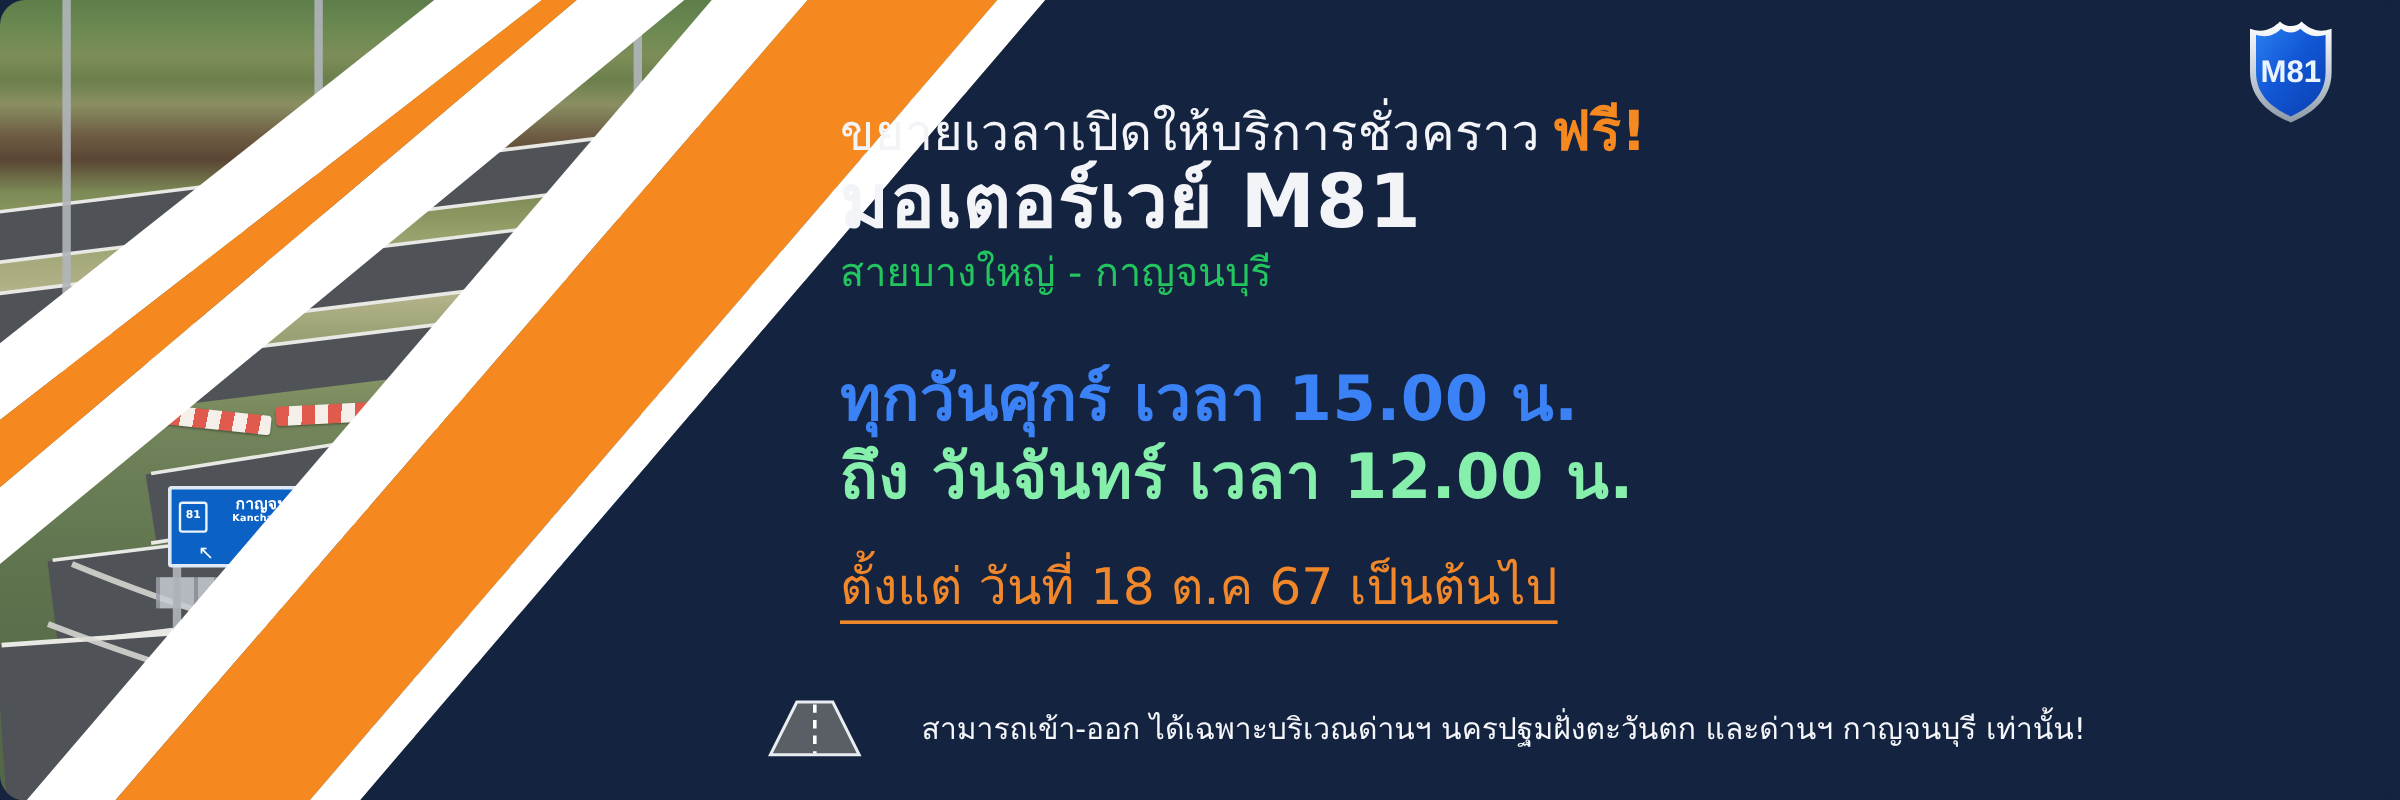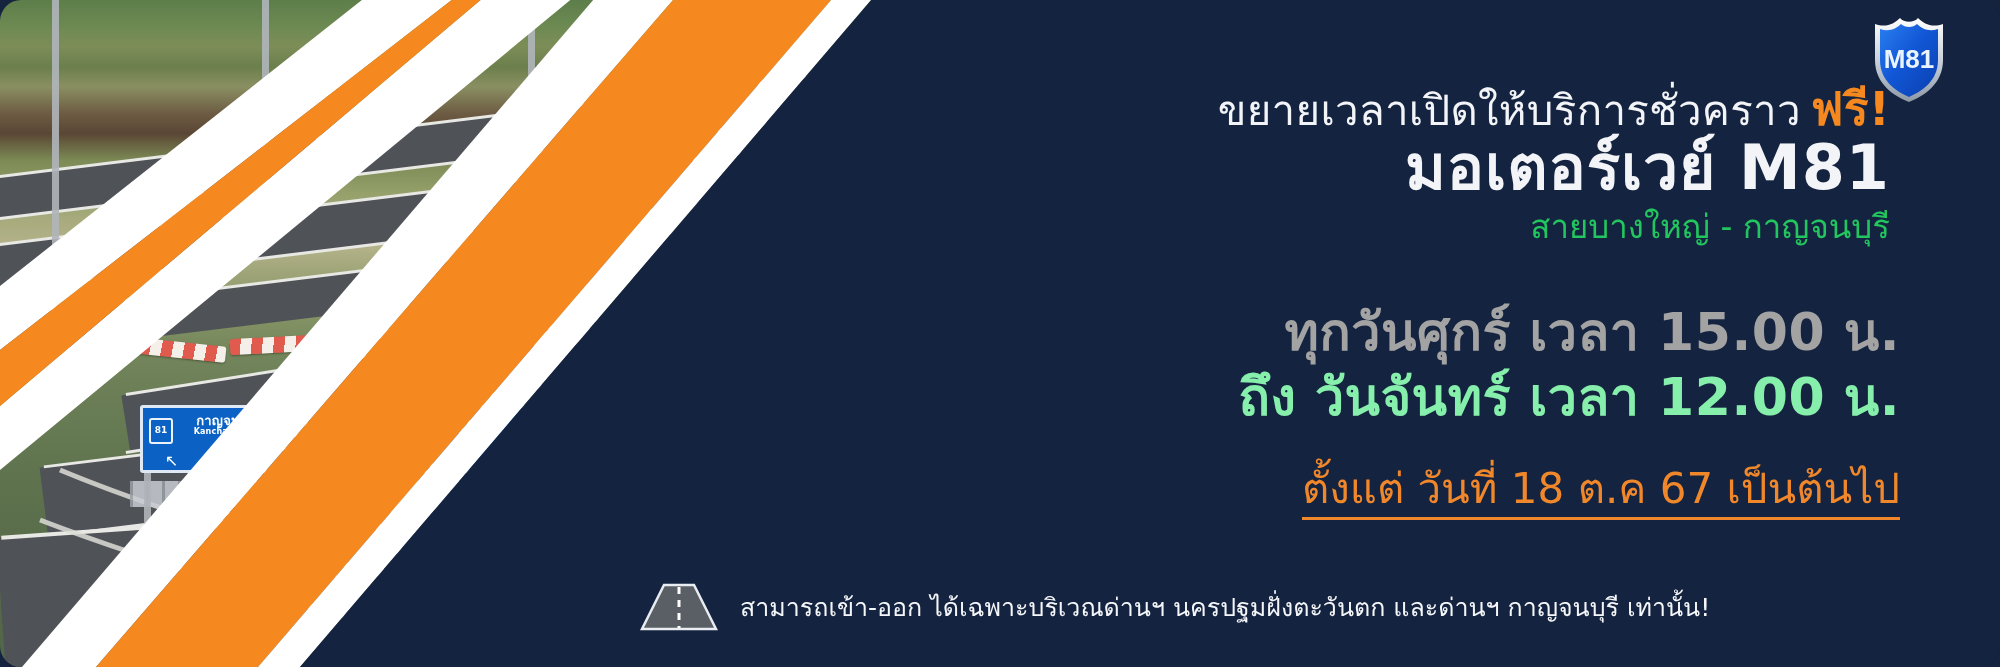--- a/index.html
+++ b/index.html
@@ -41,21 +41,21 @@
   
   .navy{
     position:absolute;top:0;right:0;width:1240px;height:667px;
     background:#14233f;
     clip-path:polygon(100% 0,100% 100%,0 100%,78% 0);
   }
 
   
   .content{
     position:absolute;right:40px;top:0;width:1260px;height:640px;
-    text-align:right;
+    text-align:left;
     color:#fff;
   }
 
   .line-1{
     position:absolute;left:0;right:70px;top:72px;
     font-size:42px;font-weight:400;letter-spacing:.3px;
     color:#f2f4f8;white-space:nowrap;
   }
   .free{
     color:#f5891f;font-weight:700;font-size:46px;
@@ -68,21 +68,21 @@
   }
   .line-3{
     position:absolute;left:0;right:70px;top:200px;
     font-size:33px;font-weight:400;
     color:#22c55e;white-space:nowrap;
   }
 
   .red-1{
     position:absolute;left:0;right:60px;top:290px;
     font-size:52px;font-weight:700;letter-spacing:.5px;
-    color:#a3a3a3;white-space:nowrap;
+    color:#3b82f6;white-space:nowrap;
   }
   .red-2{
     position:absolute;left:0;right:60px;top:355px;
     font-size:52px;font-weight:700;letter-spacing:.5px;
     color:#86efac;white-space:nowrap;
   }
 
   .date-line{
     position:absolute;left:0;right:60px;top:455px;
     font-size:42px;font-weight:400;
@@ -92,21 +92,21 @@
     border-bottom:3px solid #f0872a;padding-bottom:4px;
   }
 
   
   .footer{
     position:absolute;left:640px;bottom:36px;
     display:flex;align-items:center;gap:22px;
   }
   .road-icon{width:78px;height:48px;flex:0 0 auto;display:block;}
   .footer-text{
-    font-size:25px;color:#f4f6f9;white-space:nowrap;font-weight:400;
+    font-size:25px;color:#f4f6f9;white-space:nowrap;font-weight:400;margin-left:28px;
   }
 
   
   .shield{
     position:absolute;right:52px;top:14px;width:78px;height:90px;
   }
 
   
   .gantry{
     position:absolute;left:130px;bottom:160px;width:420px;height:120px;

